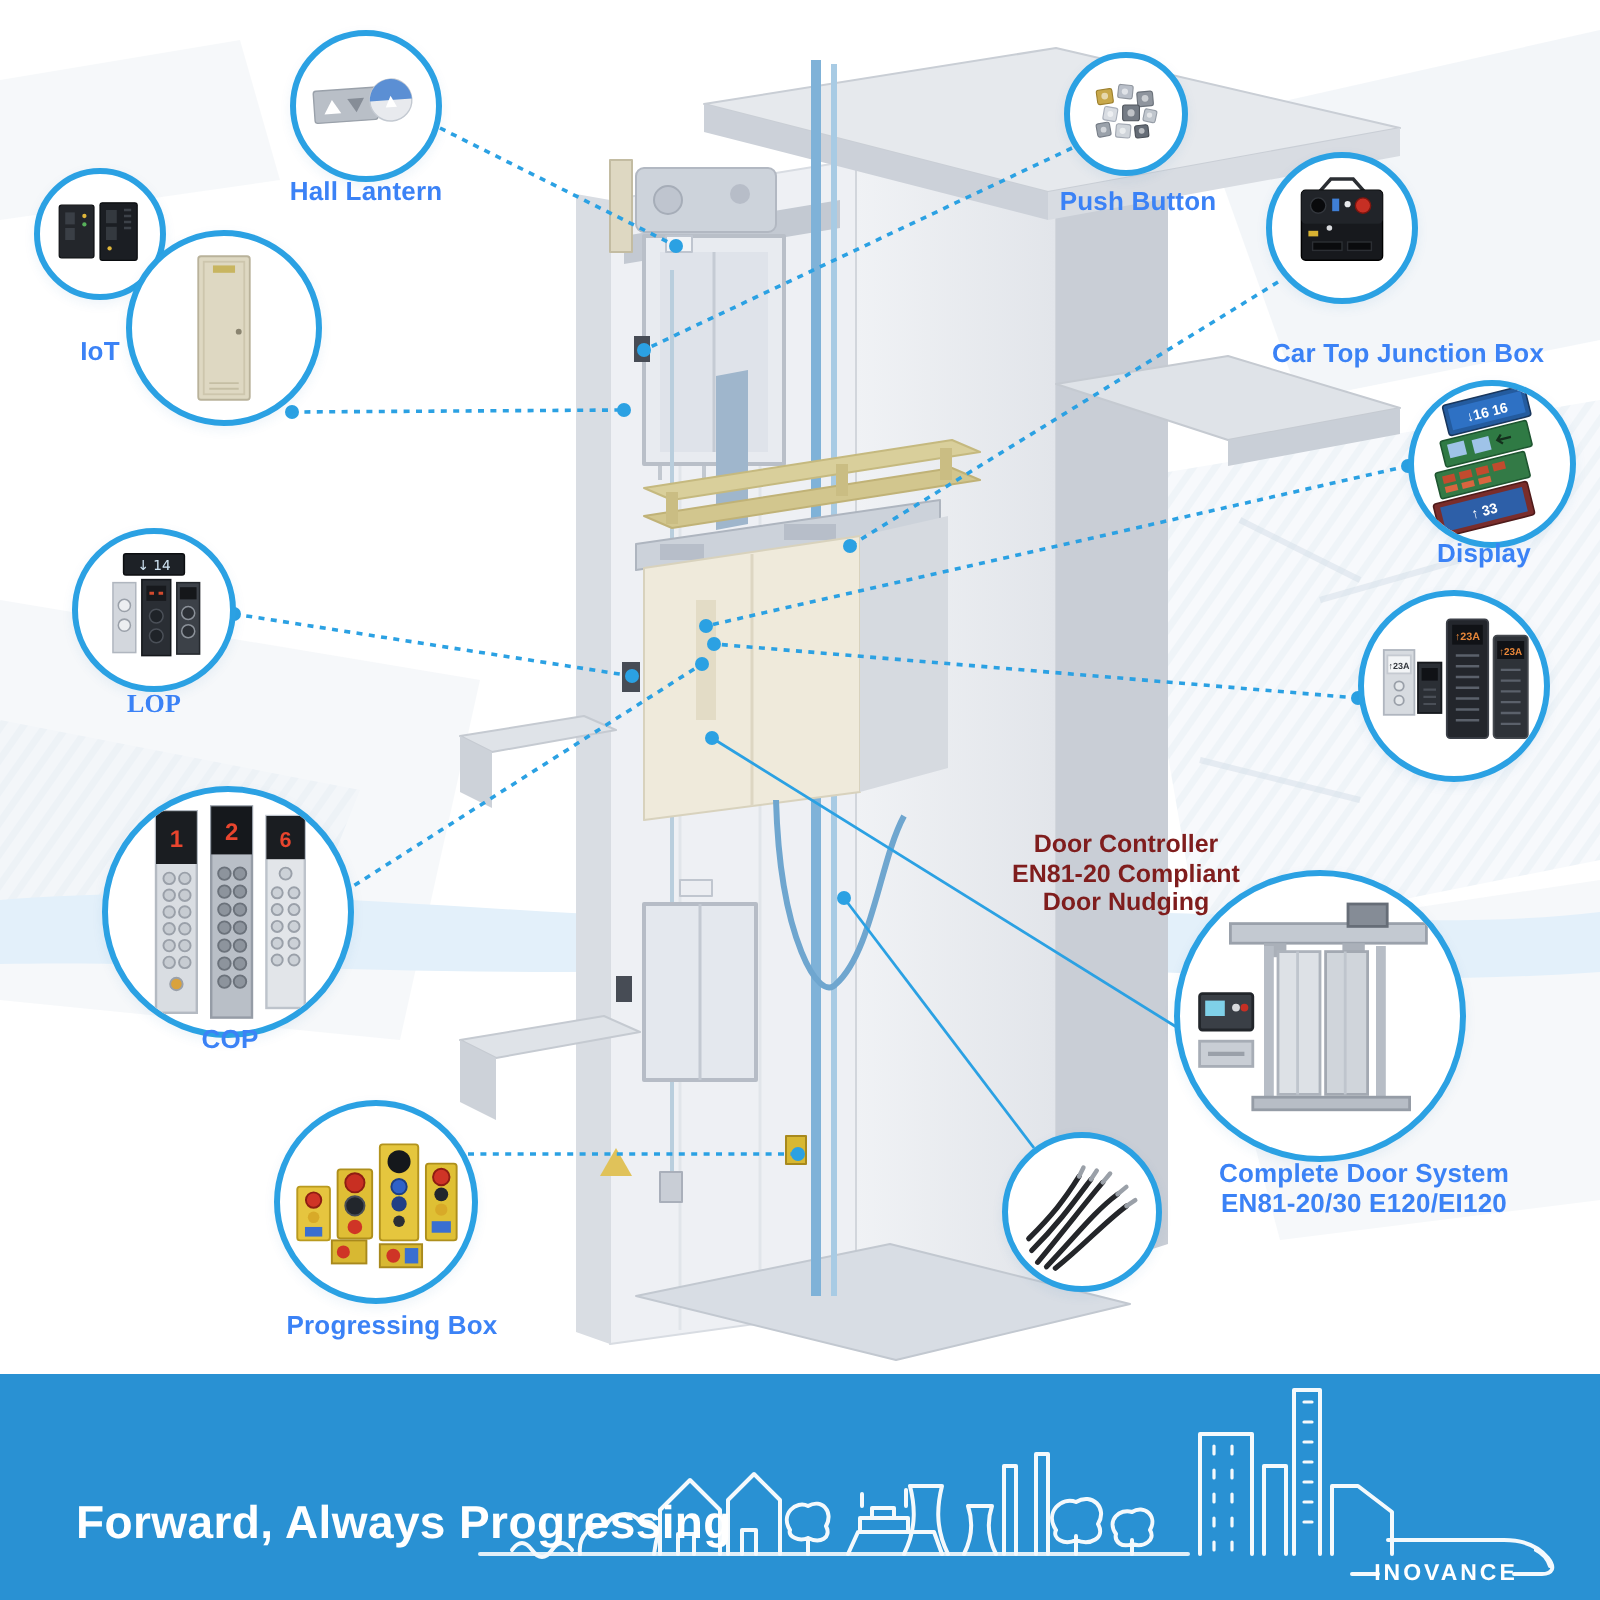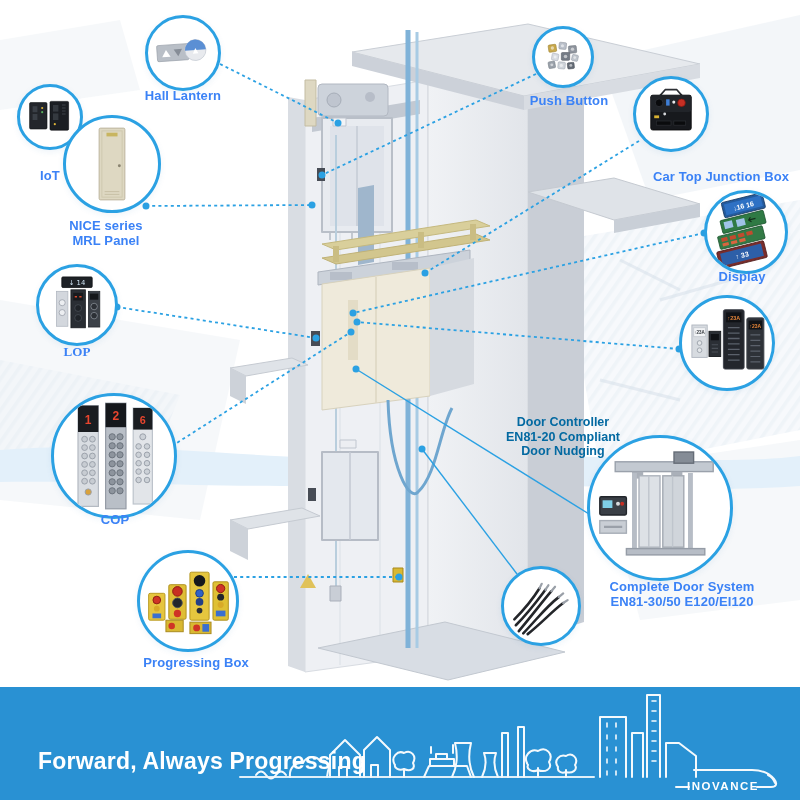--- a/index.html
+++ b/index.html
@@ -4,30 +4,30 @@
 <style>
   html,body{margin:0;padding:0;background:#fff;}
   .stage{position:relative;width:800px;height:800px;background:#ffffff;overflow:hidden;
          font-family:"Liberation Sans",sans-serif;}
   .bg-svg,.line-svg{position:absolute;left:0;top:0;}
   .callout{position:absolute;border-radius:50%;background:#fff;border:3px solid #2ba1e3;
            box-sizing:border-box;overflow:hidden;box-shadow:0 2px 6px rgba(40,120,180,.08);}
   .callout svg{position:absolute;left:0;top:0;width:100%;height:100%;}
   .clabel{position:absolute;color:#3b82f6;font-weight:700;font-size:13px;line-height:15px;
           text-align:center;letter-spacing:.1px;}
-  .cnote{position:absolute;color:#0369a1;font-weight:700;font-size:12.5px;line-height:14.5px;text-align:center;}
+  .cnote{position:absolute;color:#7f1d1d;font-weight:700;font-size:12.5px;line-height:14.5px;text-align:center;}
   
   #c-hall{left:145px;top:15px;width:76px;height:76px;}     #l-hall{left:123px;top:88px;width:120px;}
   #c-iot{left:17px;top:84px;width:66px;height:66px;}       #l-iot{left:10px;top:168px;width:80px;}
   #c-nice{left:63px;top:115px;width:98px;height:98px;}     #l-nice{left:46px;top:218px;width:120px;}
   #c-lop{left:36px;top:264px;width:82px;height:82px;text-decoration:underline;}      #l-lop{left:34px;top:344px;width:86px;font-family:Liberation Serif, serif;}
   #c-cop{left:51px;top:393px;width:126px;height:126px;}    #l-cop{left:55px;top:512px;width:120px;}
   #c-insp{left:137px;top:550px;width:102px;height:102px;}  #l-insp{left:126px;top:655px;width:140px;}
   #c-push{left:532px;top:26px;width:62px;height:62px;}     #l-push{left:509px;top:93px;width:120px;}
-  #c-ctjb{left:633px;top:76px;width:76px;height:76px;}     #l-ctjb{left:651px;top:169px;width:140px;}
+  #c-ctjb{left:633px;top:76px;width:76px;height:76px;}     #l-ctjb{left:634px;top:169px;width:140px;}
   #c-disp{left:704px;top:190px;width:84px;height:84px;}    #l-disp{left:682px;top:269px;width:120px;}
   #c-panels{left:679px;top:295px;width:96px;height:96px;}
   #c-door{left:587px;top:435px;width:146px;height:146px;}  #l-door{left:598px;top:579px;width:168px;}
   #t-doornote{left:488px;top:415px;width:150px;}
   #c-cable{left:501px;top:566px;width:80px;height:80px;}   #l-cable{left:475px;top:644px;width:130px;}
   
   .footer{position:absolute;left:0;top:687px;width:800px;height:113px;background:#2991d3;}
   .tagline{position:absolute;left:38px;top:748px;color:#fff;font-weight:700;font-size:23px;letter-spacing:.2px;}
   .skyline{position:absolute;left:0;top:687px;}
 </style>
@@ -206,24 +206,20 @@
   <div class="clabel" id="l-iot">IoT</div>
 
   <div class="callout" id="c-nice">
     <svg viewBox="0 0 100 100">
       <rect x="36" y="11" width="28" height="78" rx="1.5" fill="#ded8c2" stroke="#b9b29a"></rect>
       <rect x="39" y="14" width="22" height="72" fill="none" stroke="#cdc6ad" stroke-width="1"></rect>
       <rect x="44" y="16" width="12" height="4" fill="#c8b560"></rect>
       <circle cx="58" cy="52" r="1.6" fill="#8a8470"></circle>
       <path d="M42,80 h16 M42,83 h16" stroke="#c5bea4" stroke-width="1"></path>
     </svg>
-  </div>
-  <div class="clabel" id="l-nice">
-    <div>NICE series</div>
-    <div>MRL Panel</div>
   </div>
 
   <div class="callout" id="c-lop">
     <svg viewBox="0 0 100 100">
       <rect x="30" y="13" width="40" height="14" rx="1.5" fill="#1d2126" stroke="#0c0e11"></rect>
       <text x="50" y="24" text-anchor="middle" font-size="9" fill="#cfe3f2" font-family="DejaVu Sans, sans-serif">↓ 14</text>
       <rect x="23" y="32" width="15" height="46" fill="#d3d7dd" stroke="#b0b6bf"></rect>
       <circle cx="30.5" cy="47" r="4" fill="#eceef1" stroke="#9aa0a9"></circle>
       <circle cx="30.5" cy="60" r="4" fill="#eceef1" stroke="#9aa0a9"></circle>
       <rect x="42" y="30" width="19" height="50" fill="#2a2e34" stroke="#15181c"></rect>
@@ -452,21 +448,21 @@
         <rect x="9" y="44.5" width="7" height="5.5" fill="#7fd0e8"></rect>
         <circle cx="20" cy="47" r="1.4" fill="#d8dadd"></circle>
           <circle cx="23" cy="47" r="1.4" fill="#c62f24"></circle>
         <rect x="7" y="59" width="19" height="9" fill="#c9ced5" stroke="#a7adb6"></rect>
         <path d="M10,63.5 h13" stroke="#9aa0a9" stroke-width="1.5"></path>
       </g>
     </svg>
   </div>
   <div class="clabel" id="l-door">
     <div>Complete Door System</div>
-    <div>EN81-30/50 E120/EI120</div>
+    <div>EN81-20/30 E120/EI120</div>
   </div>
 
   <div class="callout" id="c-cable">
     <svg viewBox="0 0 100 100">
       <g stroke="#24262a" stroke-width="3.5" stroke-linecap="round" fill="none">
         <path d="M20,84 C40,60 52,44 64,30"></path>
         <path d="M26,87 C46,66 58,50 74,38"></path>
         <path d="M16,76 C34,58 44,44 56,28"></path>
         <path d="M32,88 C52,72 64,58 80,46"></path>
         <path d="M14,68 C30,52 38,42 48,26"></path>

